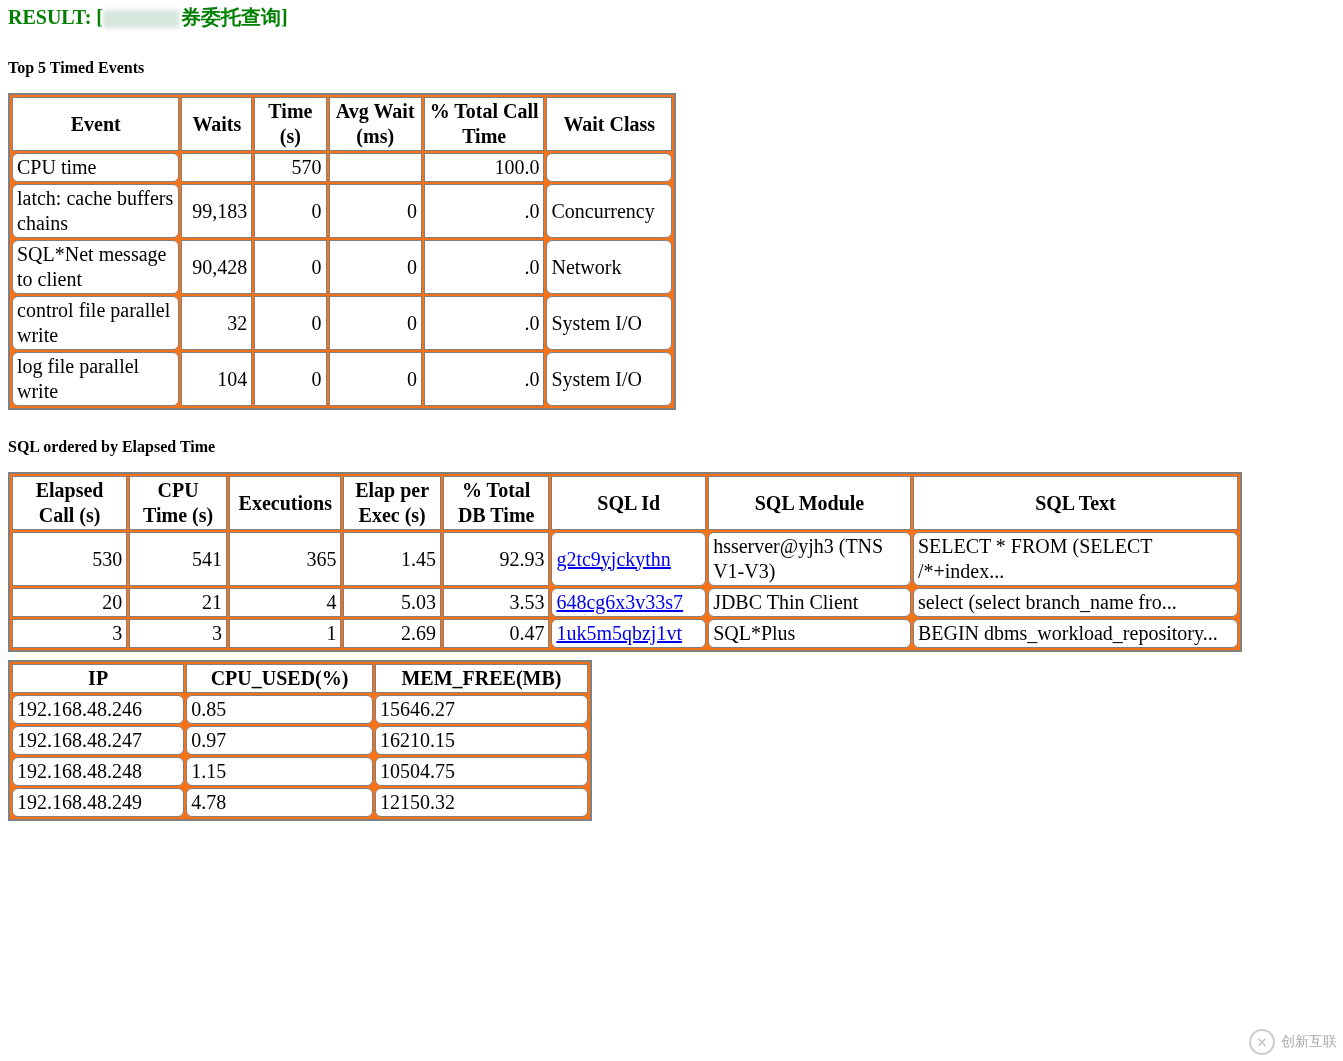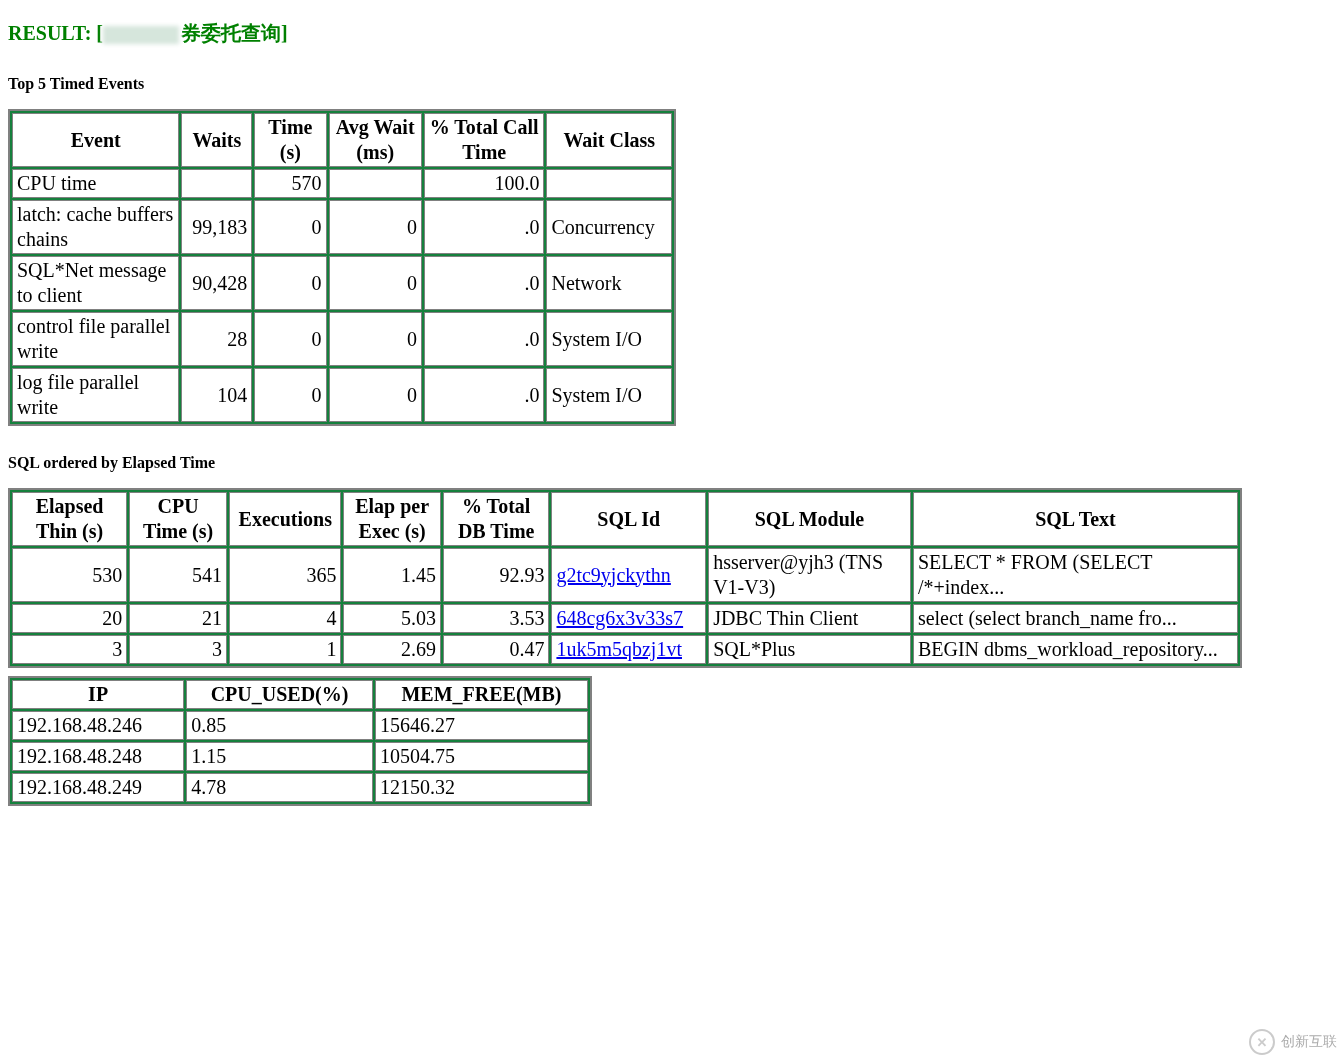--- a/index.html
+++ b/index.html
@@ -4,21 +4,21 @@
 <style>
   html, body {
     margin: 0;
     padding: 0;
     background: #ffffff;
     font-family: "Times New Roman", Times, serif;
     color: #000;
     font-size: 20px;
   }
   .page {
-    padding: 20px 8px 40px 8px;
+    padding: 4px 8px 40px 8px;
     width: 1327px;
   }
   .result-line {
     font-weight: bold;
     color: #008000;
     font-size: 20px;
   }
   .result-blur {
     display: inline-block;
     vertical-align: middle;
@@ -30,38 +30,38 @@
   }
   h3.section {
     font-weight: bold;
     font-size: 16px;
     margin: 28px 0 16px 0;
   }
   table.data {
     border-collapse: separate;
     border-spacing: 2px;
     border: 2px solid #808080;
-    background: #15803d;
+    background: #f97316;
     margin-top: 8px;
   }
   table.data th, table.data td {
     border: 1px solid #808080;
     padding: 1px 4px;
     font-size: 20px;
     line-height: 1.25;
     font-weight: normal;
     vertical-align: middle;
     background: #fff;
   }
   table.data th {
     font-weight: bold;
     text-align: center;
   }
   .right { text-align: right; }
-  .left  { text-align: left; }
+  .left  { text-align: left; border-radius: 6px; }
   a.sqlid {
     color: #0000EE;
     text-decoration: underline;
   }
   .watermark {
     position: absolute;
     right: 6px;
     bottom: 6px;
     opacity: 0.5;
     font-family: Arial, sans-serif;
@@ -120,21 +120,21 @@
       <tr>
         <td class="left">SQL*Net message to client</td>
         <td class="right">90,428</td>
         <td class="right">0</td>
         <td class="right">0</td>
         <td class="right">.0</td>
         <td class="left">Network</td>
       </tr>
       <tr>
         <td class="left">control file parallel write</td>
-        <td class="right">28</td>
+        <td class="right">32</td>
         <td class="right">0</td>
         <td class="right">0</td>
         <td class="right">.0</td>
         <td class="left">System I/O</td>
       </tr>
       <tr>
         <td class="left">log file parallel write</td>
         <td class="right">104</td>
         <td class="right">0</td>
         <td class="right">0</td>
@@ -142,21 +142,21 @@
         <td class="left">System I/O</td>
       </tr>
     </tbody>
   </table>
 
   <h3 class="section">SQL ordered by Elapsed Time</h3>
 
   <table class="data" style="width:1234px">
     <thead>
       <tr>
-        <th style="width:112px">Elapsed Thin (s)</th>
+        <th style="width:112px">Elapsed Call (s)</th>
         <th style="width:96px">CPU Time (s)</th>
         <th style="width:104px">Executions</th>
         <th style="width:96px">Elap per Exec (s)</th>
         <th style="width:106px">% Total DB Time</th>
         <th style="width:148px">SQL Id</th>
         <th style="width:206px">SQL Module</th>
         <th style="width:330px">SQL Text</th>
       </tr>
     </thead>
     <tbody>
@@ -202,20 +202,25 @@
         <th style="width:240px">MEM_FREE(MB)</th>
       </tr>
     </thead>
     <tbody>
       <tr>
         <td class="left">192.168.48.246</td>
         <td class="left">0.85</td>
         <td class="left">15646.27</td>
       </tr>
       <tr>
+        <td class="left">192.168.48.247</td>
+        <td class="left">0.97</td>
+        <td class="left">16210.15</td>
+      </tr>
+      <tr>
         <td class="left">192.168.48.248</td>
         <td class="left">1.15</td>
         <td class="left">10504.75</td>
       </tr>
       <tr>
         <td class="left">192.168.48.249</td>
         <td class="left">4.78</td>
         <td class="left">12150.32</td>
       </tr>
     </tbody>

